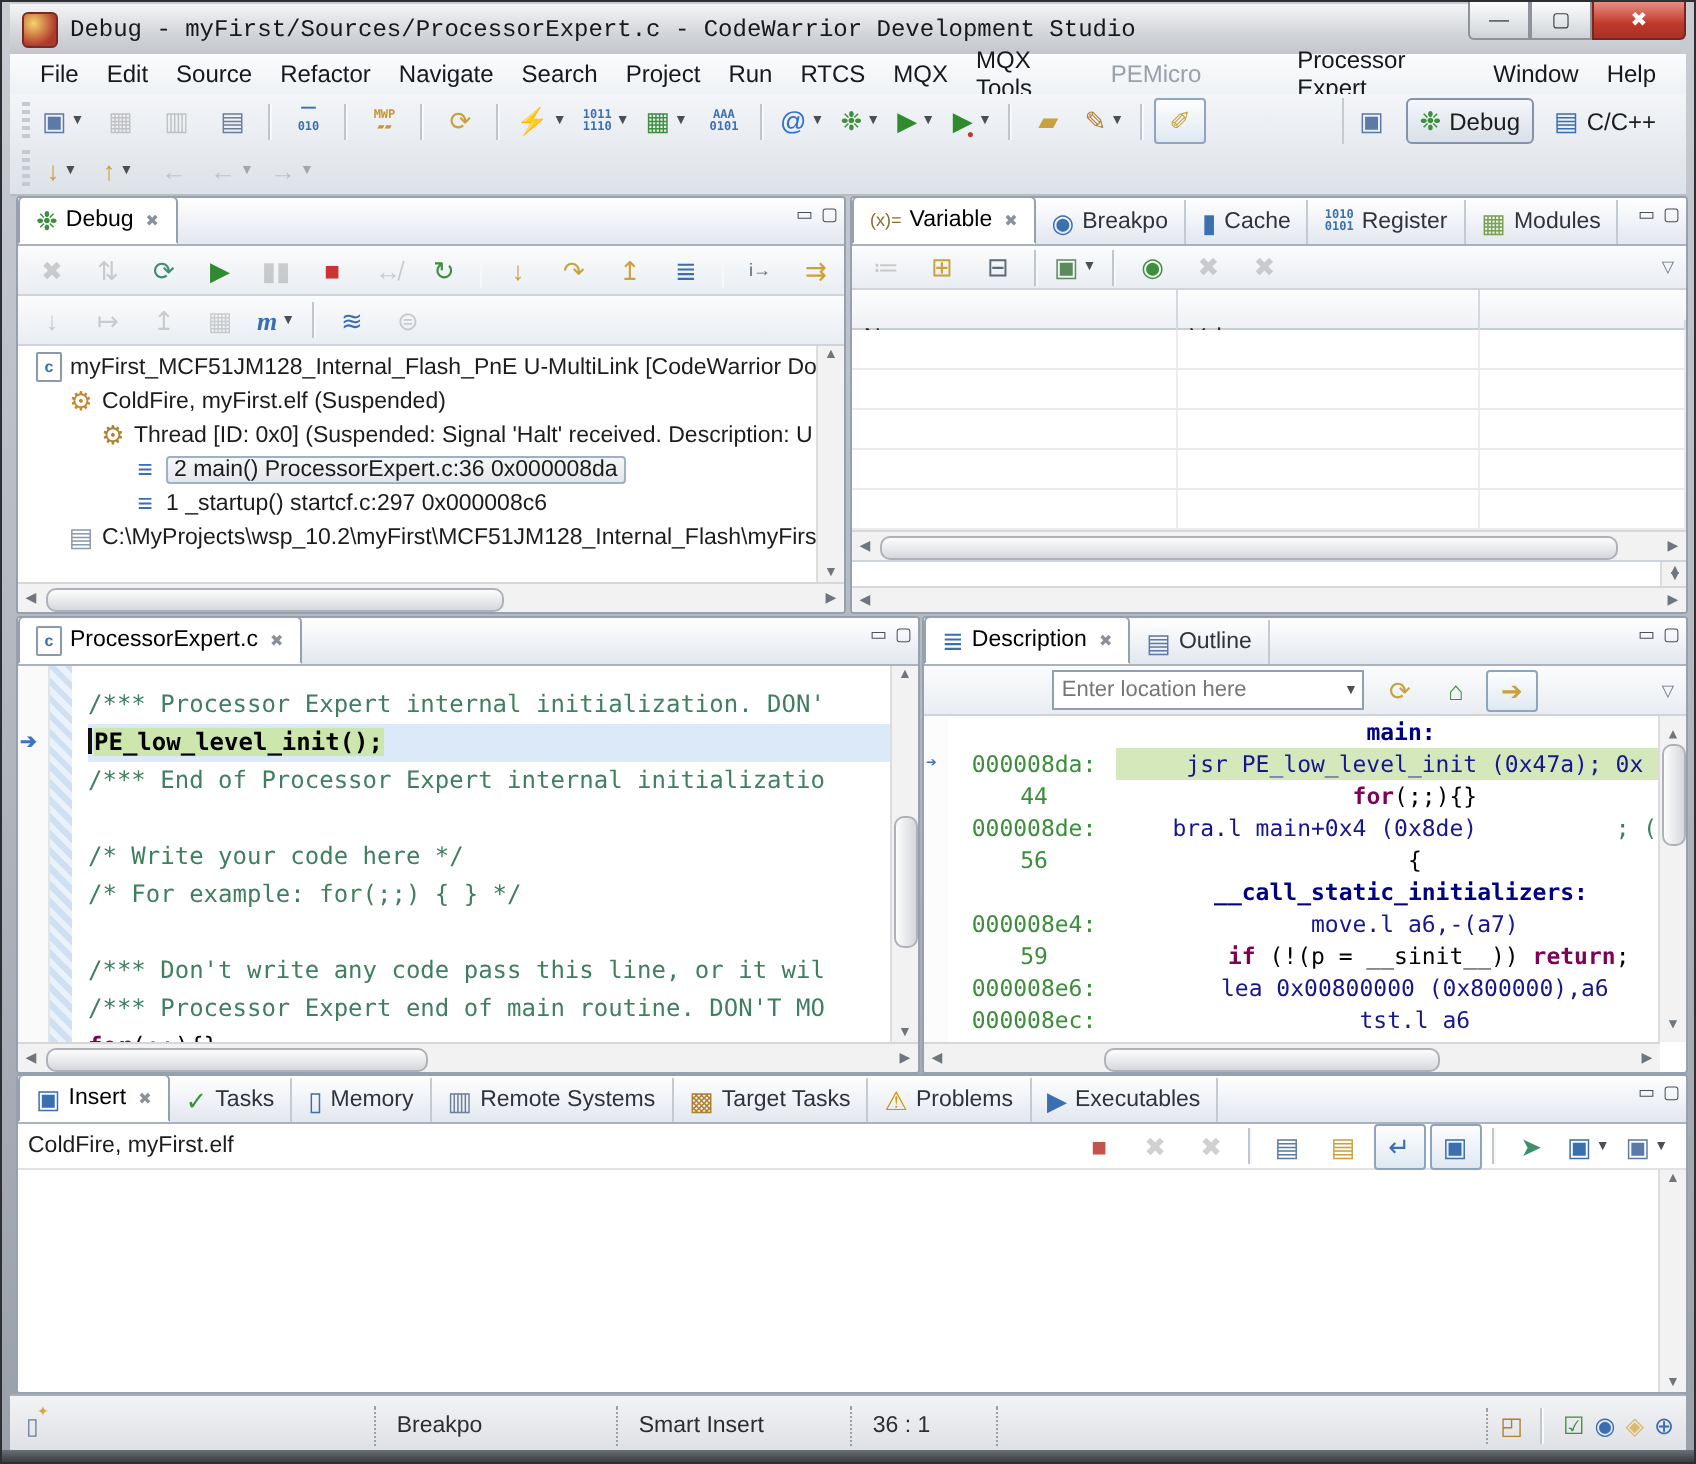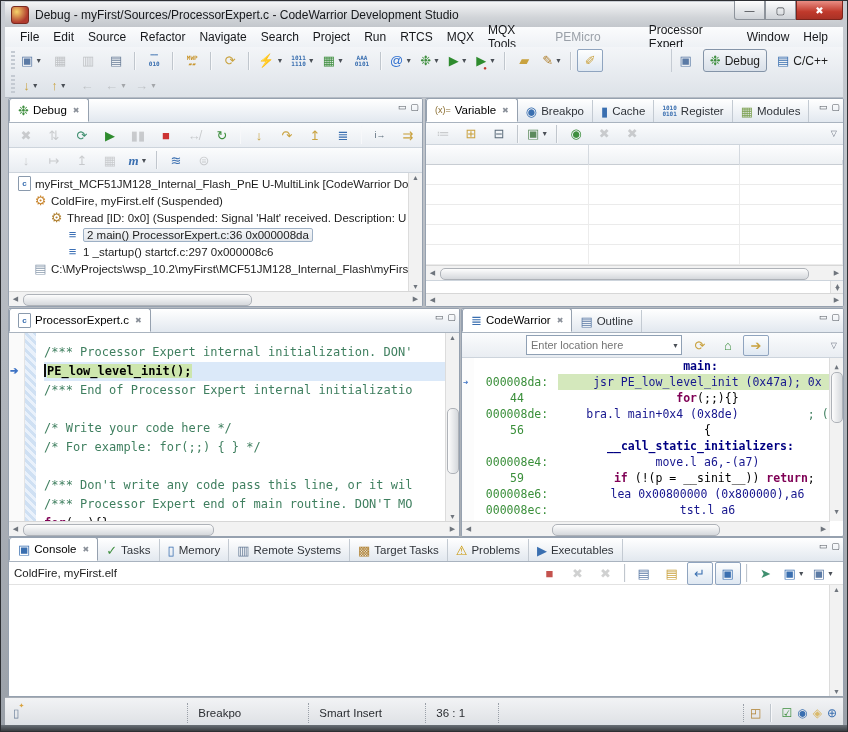--- a/index.html
+++ b/index.html
@@ -4,21 +4,21 @@
 <style>
   html,body{margin:0;padding:0;}
   body{width:848px;height:732px;position:relative;overflow:hidden;
        font-family:"Liberation Sans",sans-serif;font-size:12px;color:#1c1c1c;
        background:linear-gradient(180deg,#8d939b,#6e747c);}
   .win{position:absolute;inset:0;border:1px solid #2d2f33;
        background:linear-gradient(180deg,#c9cdd3,#9aa0a8);}
   
   .titlebar{position:absolute;left:4px;right:7px;top:1px;height:25px;
       background:linear-gradient(180deg,#f4f5f6,#d2d5d9 60%,#c3c7cc);
-      border-bottom:1px solid #9aa0a8;display:flex;align-items:center;padding:0 6px;}
+      border-bottom:1px solid #9aa0a8;display:flex;align-items:center;padding:0 6px;font-family:Liberation Mono, monospace;}
   .app-icon{width:16px;height:16px;margin-right:6px;border-radius:3px;
       background:radial-gradient(circle at 30% 30%,#f5d36a,#b03a2e 70%);
       border:1px solid #7a2a20;}
   .title-text{font-size:12px;color:#16181b;}
   .win-controls{position:absolute;right:4px;top:0;display:flex;}
   .win-btn{width:29px;height:18px;display:flex;align-items:center;justify-content:center;
       font-size:10px;color:#3c3f44;border:1px solid #8d939b;border-top:none;
       background:linear-gradient(180deg,#fdfdfd,#cfd3d8);}
   .win-btn:first-child{border-radius:0 0 0 3px;}
   .win-btn.close{width:45px;color:#fff;border-radius:0 0 3px 0;
@@ -571,21 +571,21 @@
       <span class="sarrow">◀</span>
       <span class="hthumb" style="left:14px;width:42%;"></span>
       <span class="sarrow" style="margin-left:auto;">▶</span>
     </div>
   </div>
 
   <div class="panel" style="left:460px;top:307px;width:381px;height:227px;">
     <div class="phead" id="dis-tabs">
       <span class="tab active">
           <span class="glyph" style="color: rgb(58, 111, 176);">≣</span>
-          <span>CodeWarrior</span>
+          <span>Description</span>
           <span class="tab-close">✖</span>
         </span>
         <span class="tab">
           <span class="glyph" style="color: rgb(91, 122, 165);">▤</span>
           <span>Outline</span>
         </span>
         <div class="minmax">
         <span>▭</span>
         <span>▢</span>
       </div>
@@ -623,21 +623,21 @@
       <span class="sarrow">◀</span>
       <span class="hthumb" style="left:90px;width:45%;"></span>
       <span class="sarrow" style="margin-left:auto;">▶</span>
     </div>
   </div>
 
   <div class="panel" style="left:7px;top:536px;width:834px;height:158px;">
     <div class="phead" id="con-tabs">
       <span class="tab active">
           <span class="glyph" style="color: rgb(58, 111, 176);">▣</span>
-          <span>Console</span>
+          <span>Insert</span>
           <span class="tab-close">✖</span>
         </span>
         <span class="tab">
           <span class="glyph" style="color: rgb(63, 143, 63);">✓</span>
           <span>Tasks</span>
         </span>
         <span class="tab">
           <span class="glyph" style="color: rgb(58, 111, 176);">▯</span>
           <span>Memory</span>
         </span>

